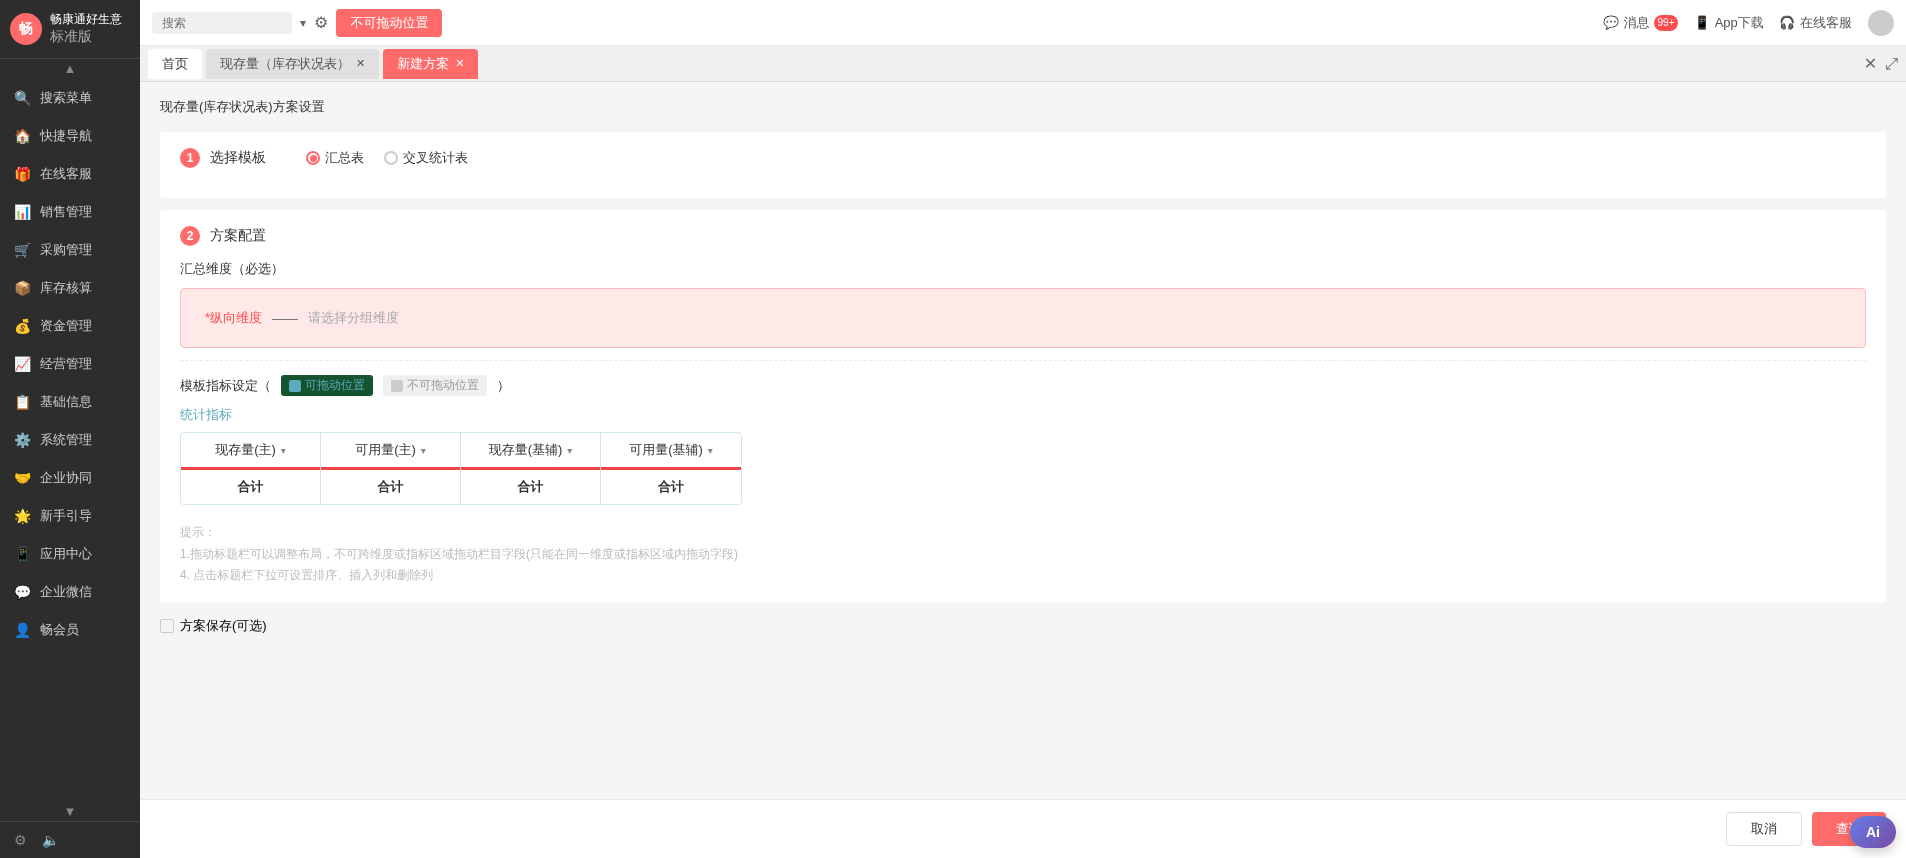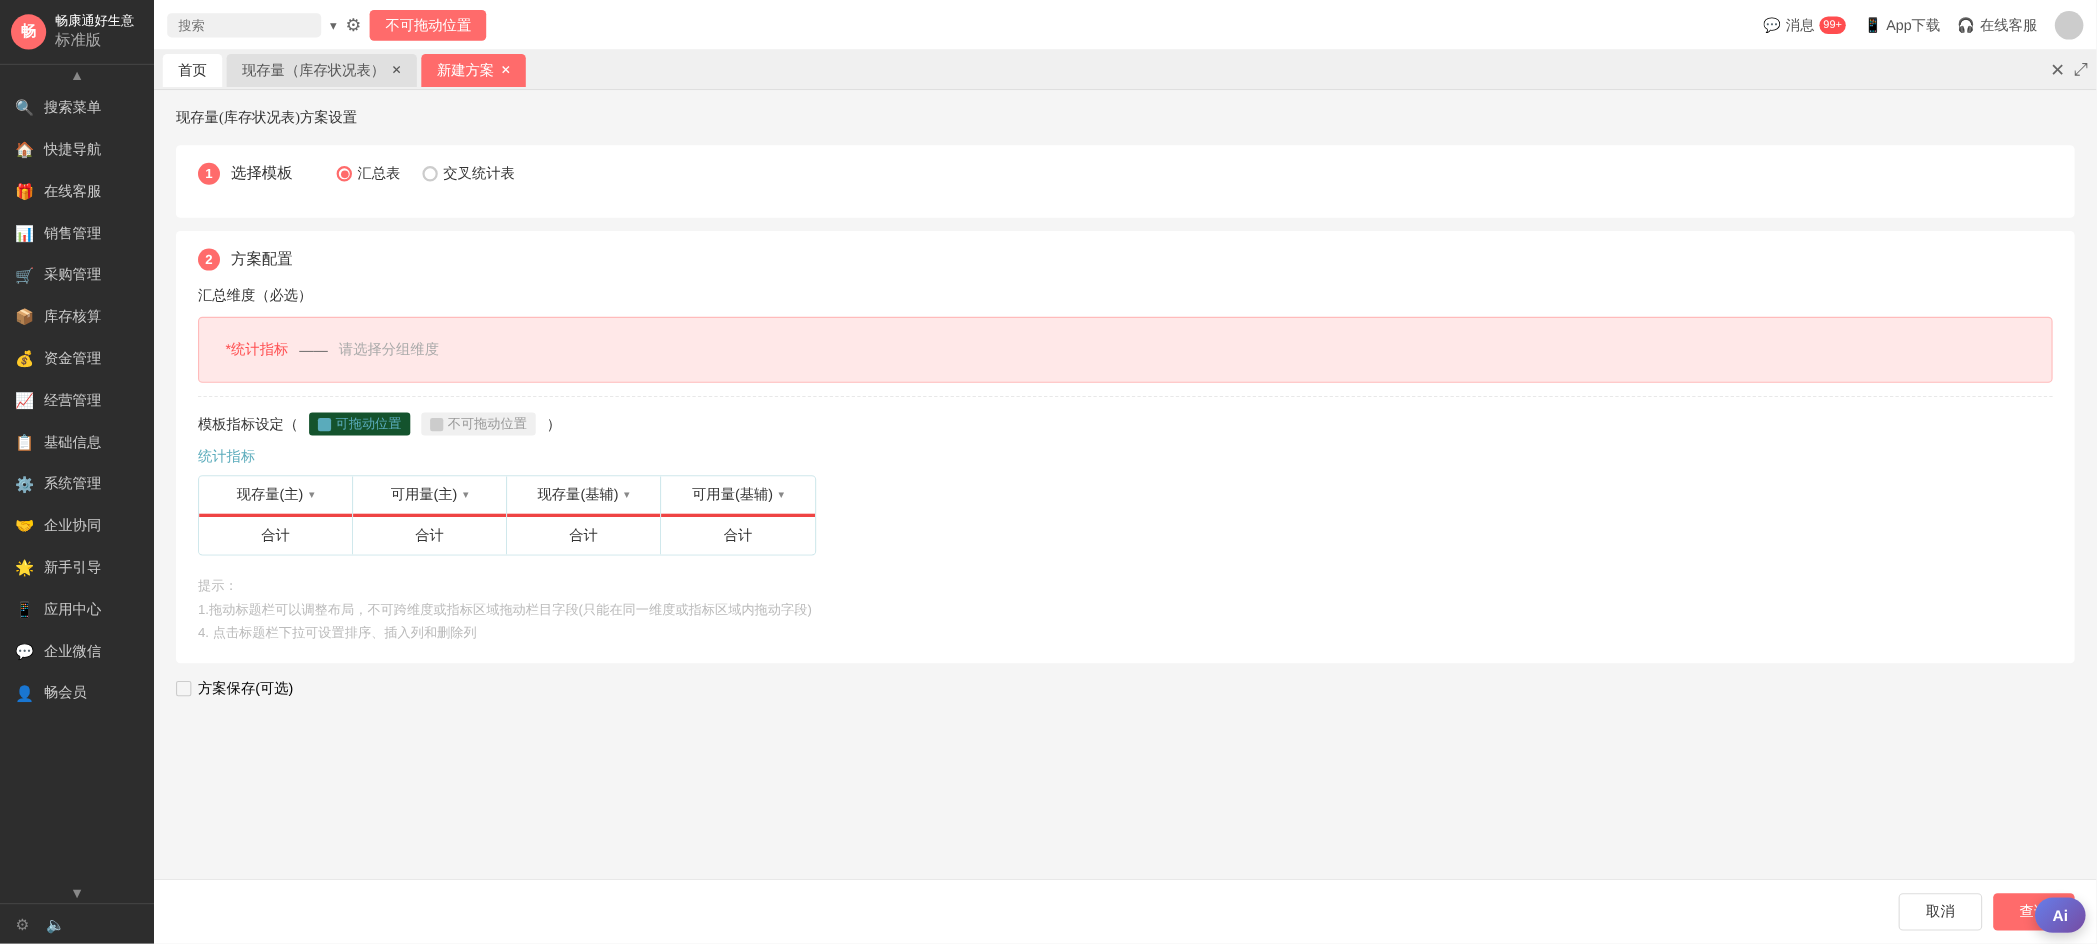--- a/index.html
+++ b/index.html
@@ -135,21 +135,20 @@
       flex: 1;
       overflow-y: auto;
       padding: 16px 20px;
       background: #f5f5f5;
     }
 
     .page-title {
       font-size: 13px;
       color: #333;
       margin-bottom: 16px;
-      font-family: Liberation Serif, serif;
     }
 
     .section {
       background: #fff;
       border-radius: 4px;
       padding: 16px 20px;
       margin-bottom: 12px;
     }
 
     .section-header {
@@ -245,20 +244,21 @@
       padding: 8px 10px;
       border-bottom: 3px solid #ef4444;
       font-size: 13px;
       color: #333;
     }
     .stats-col-body {
       display: flex; align-items: center; justify-content: center;
       padding: 8px 10px;
       font-size: 13px; color: #333;
       background: #fff;
+      font-weight: bold;
     }
     .chevron-icon { font-size: 10px; color: #888; cursor: pointer; }
 
     
     .tips-section {
       margin-top: 14px;
       color: #bbb;
       font-size: 12px;
       line-height: 1.8;
     }
@@ -470,21 +470,21 @@
     <div class="section">
       <div class="section-header">
         <div class="step-badge">2</div>
         <span class="section-title">方案配置</span>
       </div>
 
       <div class="config-section">
         <div class="config-label">汇总维度（必选）</div>
 
         <div class="dimension-area">
-          <span class="dimension-required">*统计指标</span>
+          <span class="dimension-required">*纵向维度</span>
           <span class="dimension-dash">——</span>
           <span class="dimension-placeholder">请选择分组维度</span>
         </div>
 
         <hr class="divider">
 
         <div class="indicator-settings">
           <span>模板指标设定（</span>
           <span class="indicator-tag">
             <span style="width:12px;height:12px;background:#5aabbb;border-radius:2px;display:inline-block;"></span>

